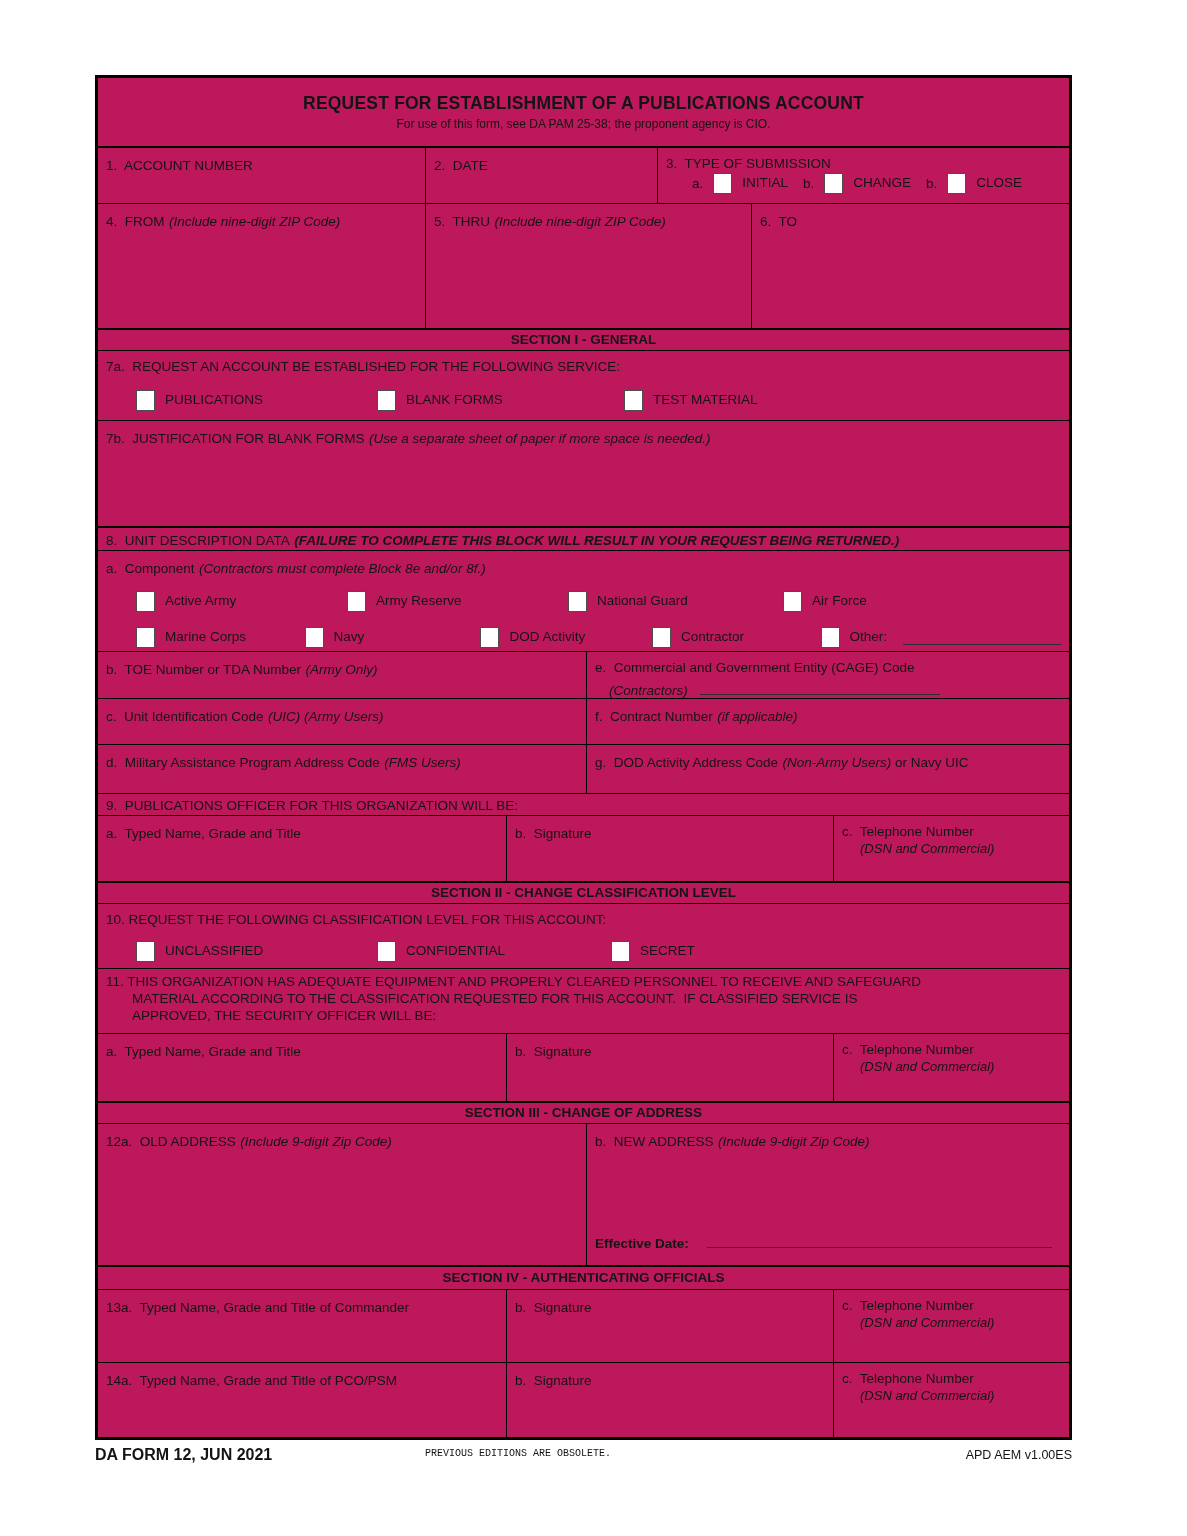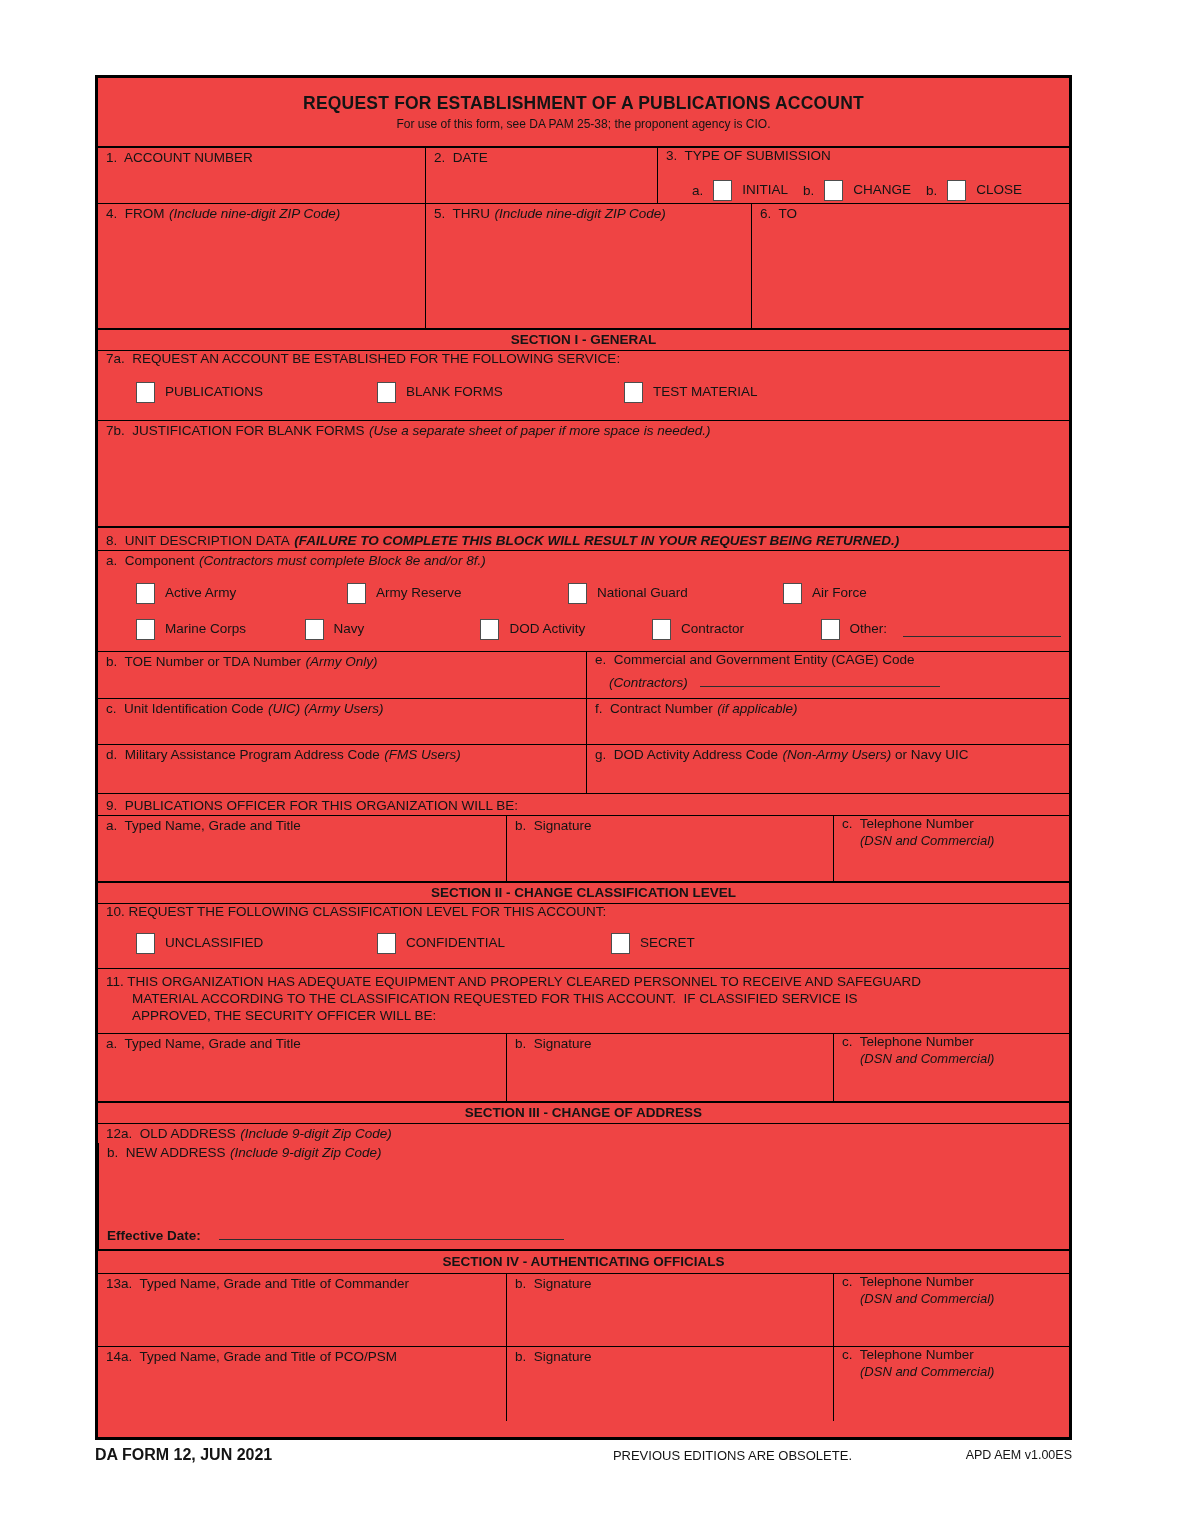--- a/index.html
+++ b/index.html
@@ -3,26 +3,26 @@
 <meta charset="utf-8">
 <style>
   html,body{margin:0;padding:0;}
   body{
     width:1187px;height:1536px;background:#ffffff;position:relative;
     font-family:"Liberation Sans", sans-serif;color:#141414;
     -webkit-font-smoothing:antialiased;
   }
   .form{
     position:absolute;left:95px;top:75px;width:977px;height:1365px;
-    border:3px solid #000;box-sizing:border-box;background:#ef4444;
+    border:3px solid #000;box-sizing:border-box;background:#be185d;
   }
   .trow{display:flex;box-sizing:border-box;border-top:1.5px solid #000;align-items:stretch;}
   .trow.nb{border-top:none;}
   .trow.thick{border-top:2.5px solid #000;}
-  .c{box-sizing:border-box;padding:0 8px;overflow:hidden;}
+  .c{box-sizing:border-box;padding:8px 8px;overflow:hidden;}
   .c + .c{border-left:1.5px solid #000;}
   .lbl{white-space:pre-wrap;font-size:13.5px;line-height:1.25;}
   .it{font-style:italic;}
   .b{font-weight:bold;}
   .sec{justify-content:center;align-items:center;display:flex;text-align:center;}
   .sec .lbl{font-weight:bold;font-size:13.5px;}
   .title-block{flex-direction:column;justify-content:center;text-align:center;display:flex;}
   .title{font-weight:bold;font-size:17.5px;letter-spacing:.2px;}
   .subtitle{font-size:12px;margin-top:3px;}
   .cb{
@@ -42,28 +42,28 @@
   .w-pc1{width:408px;} .w-pc2{width:327px;} .w-pc3{flex:1;}
   
   .h-title{height:68px;} .h-r1{height:57px;border-top-width:2.5px;}
   .h-r456{height:125px;} .h-sec1{height:22px;}
   .h-7a{height:70px;} .h-7b{height:106px;}
   .h-8h{height:24px;} .h-8a{height:101px;}
   .h-8b{height:47px;} .h-8c{height:46px;} .h-8d{height:49px;}
   .h-9h{height:22px;} .h-9r{height:66px;}
   .h-sec2{height:22px;}
   .h-10{height:65px;} .h-11{height:65px;} .h-11r{height:68px;}
-  .h-sec3{height:22px;} .h-12{height:126px;flex-direction:column;}
+  .h-sec3{height:22px;} .h-12{height:142px;}
   .h-sec4{height:24px;} .h-13{height:73px;justify-content:flex-end;} .h-14{height:75px;}
   .indent{margin-left:30px;}
   .footer{
     position:absolute;left:95px;top:1446px;width:977px;display:flex;align-items:flex-start;
   }
   .footer .fl{width:330px;font-weight:bold;font-size:16px;}
-  .footer .fc{flex:1;text-align:right;font-size:13px;padding-top:2px;}
+  .footer .fc{flex:1;text-align:left;font-size:10px;padding-top:2px;font-family:Liberation Mono, monospace;}
   .footer .fr{width:220px;text-align:right;font-size:12.5px;padding-top:2px;}
 </style>
 </head>
 <body>
 
 <div class="form">
 
   <div class="trow nb h-title title-block">
     <div class="title">REQUEST FOR ESTABLISHMENT OF A PUBLICATIONS ACCOUNT</div>
     <div class="subtitle">For use of this form, see DA PAM 25-38; the proponent agency is CIO.</div>

